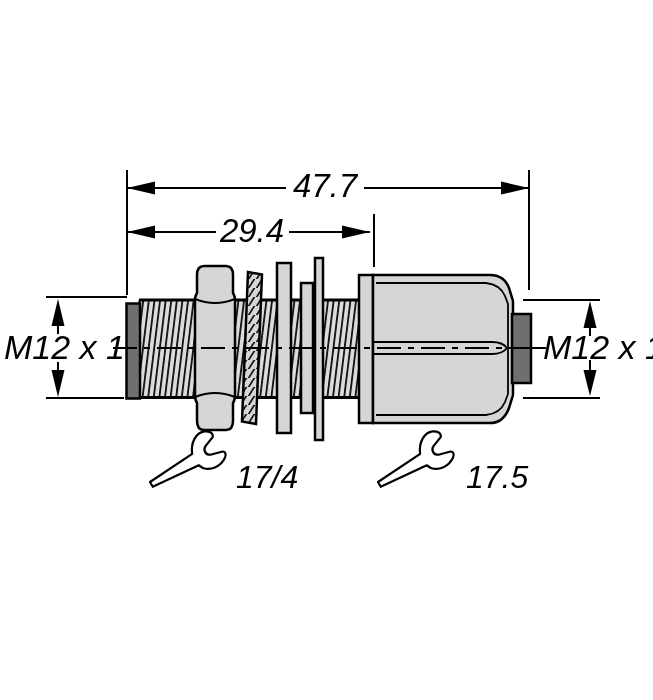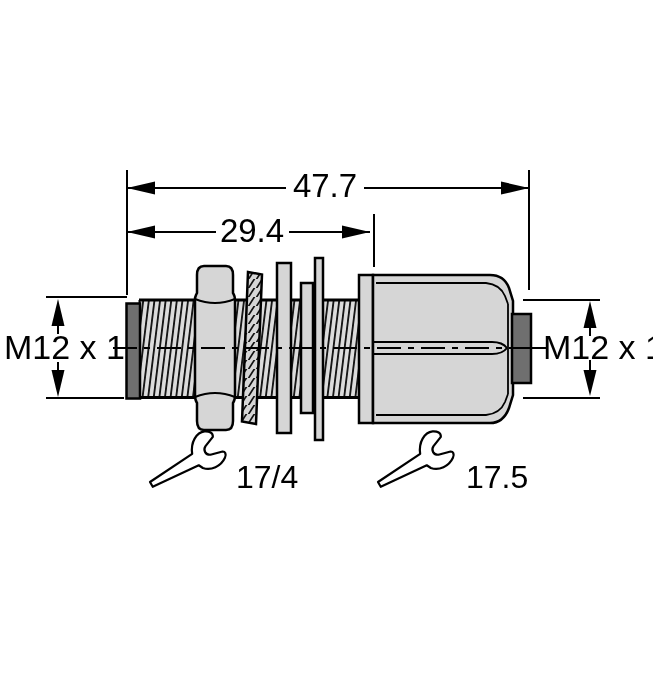--- a/index.html
+++ b/index.html
@@ -1,16 +1,16 @@
 <!DOCTYPE html>
 <html><head>
 <meta charset="utf-8">
 <style>
   html,body{margin:0;padding:0;background:#ffffff;}
-  .canvas{position:relative;width:653px;height:700px;background:#ffffff;overflow:hidden;}
+  .canvas{position:relative;width:653px;height:700px;background:#ffffff;overflow:hidden;font-style:italic;}
   svg{position:absolute;left:0;top:0;}
   text{
     font-family:"Liberation Sans","DejaVu Sans",sans-serif;
     fill:#000;
   }
   .dim-text{font-size:33px;}
   .thread-text{font-size:34px;}
   .wrench-text{font-size:32px;}
   .outline{stroke:#000;stroke-width:2.5;}
   .edge{stroke:#000;stroke-width:3;fill:none;}

